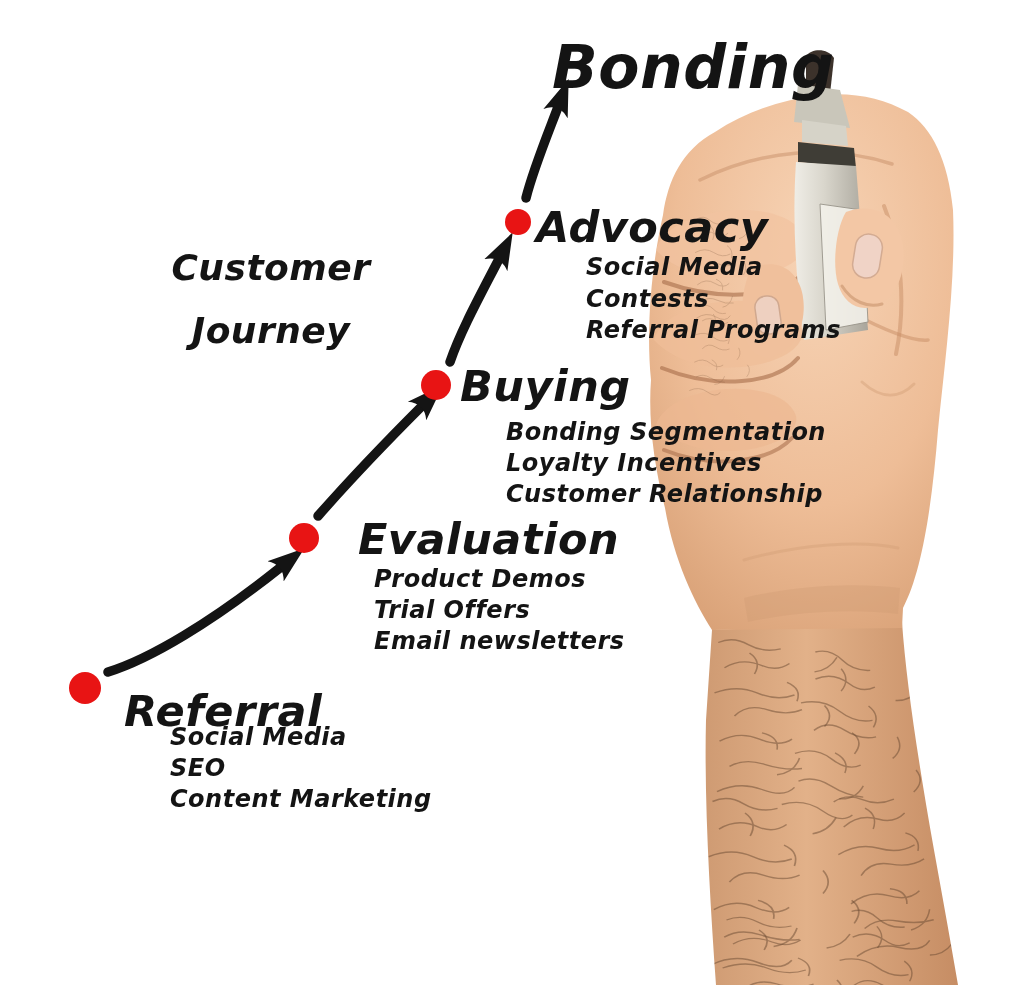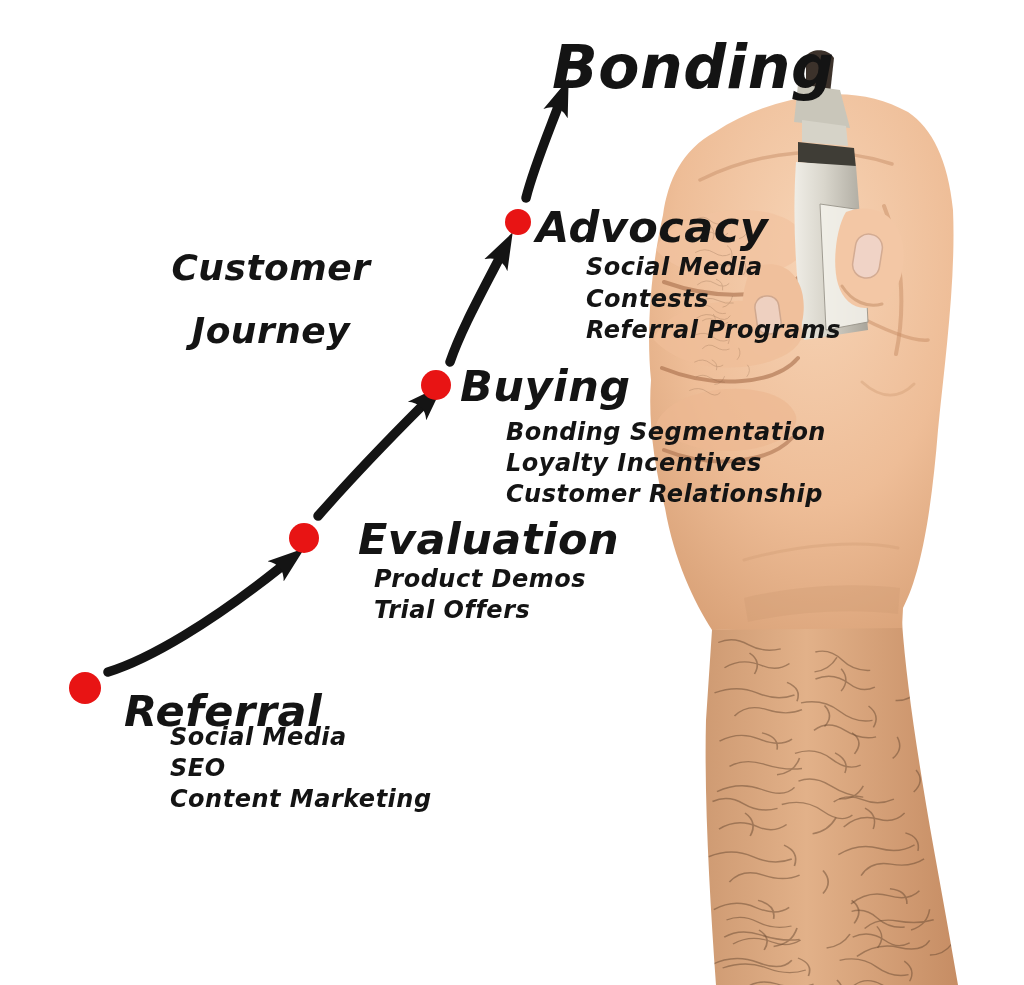--- a/index.html
+++ b/index.html
@@ -165,20 +165,21 @@
   <div class="txt script stage-items" id="buying-items">
     <div>Bonding Segmentation</div>
     <div>Loyalty Incentives</div>
     <div>Customer Relationship</div>
   </div>
 
   <div class="txt script stage-label" id="evaluation-label">Evaluation</div>
   <div class="txt script stage-items" id="evaluation-items">
     <div>Product Demos</div>
     <div>Trial Offers</div>
+    <div>Email newsletters</div>
   </div>
 
   <div class="txt script stage-label" id="discovery-label">Referral</div>
   <div class="txt script stage-items" id="discovery-items">
     <div>Social Media</div>
     <div>SEO</div>
     <div>Content Marketing</div>
   </div>
 
 </div>

